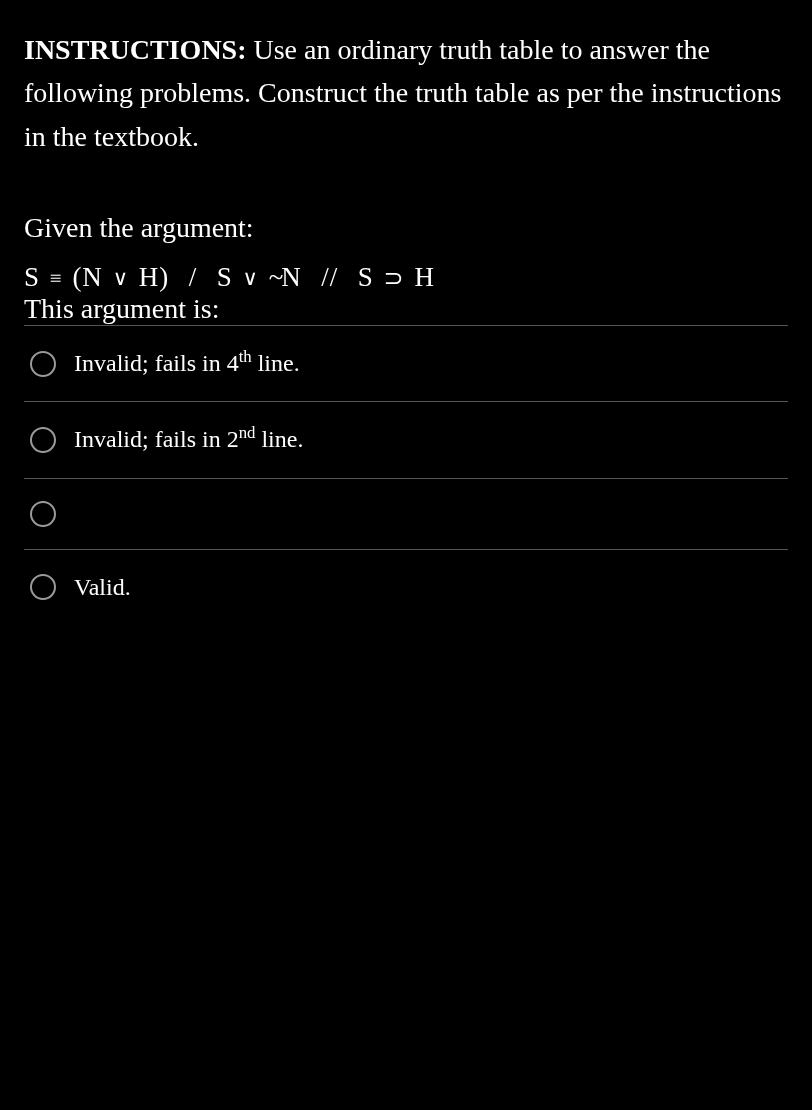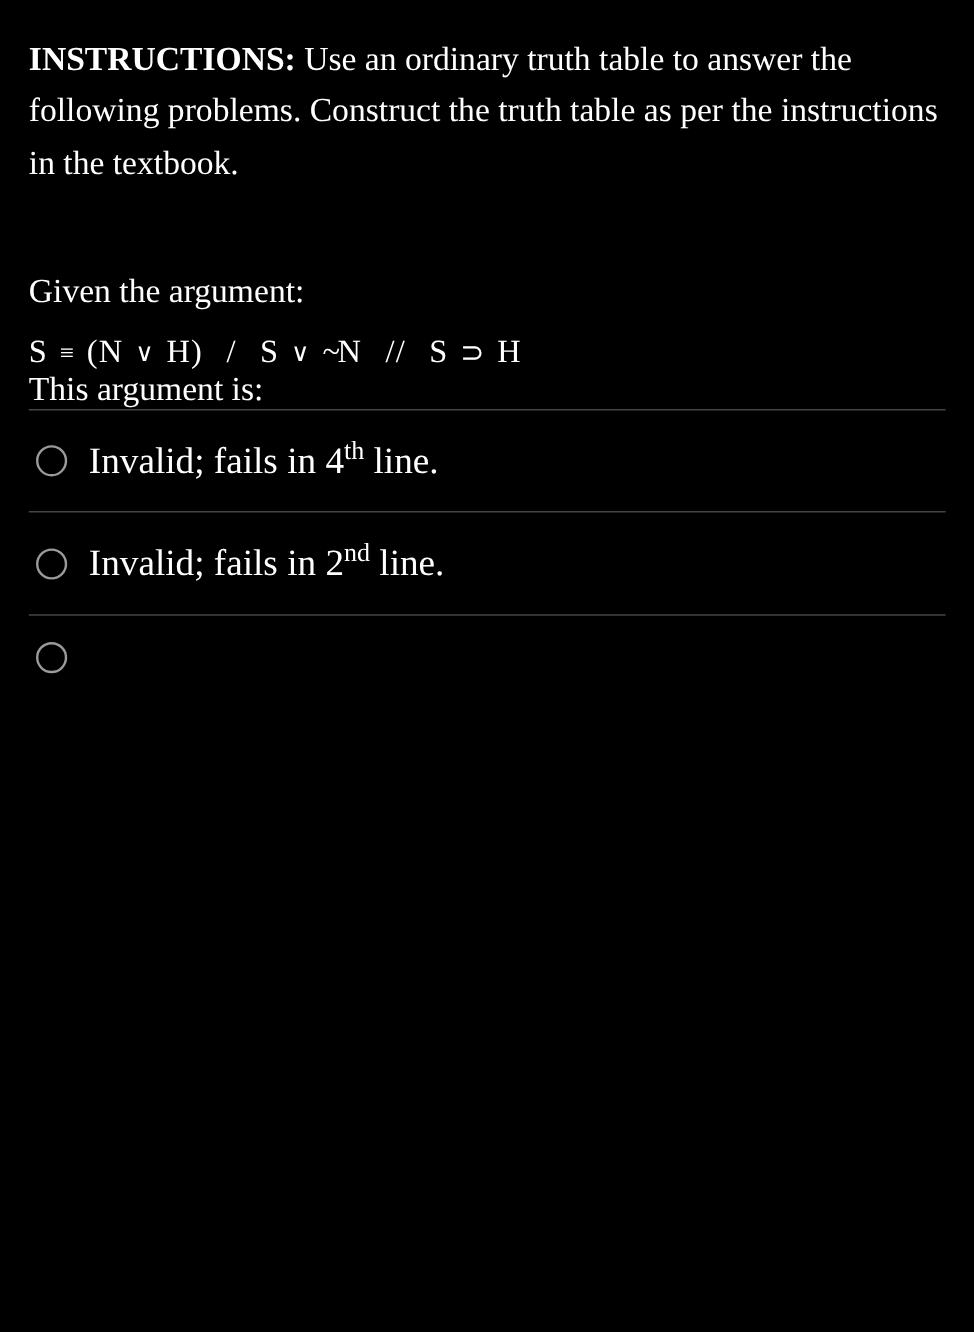--- a/index.html
+++ b/index.html
@@ -7,21 +7,21 @@
     background: #000;
     color: #fff;
     font-family: Georgia, 'Times New Roman', serif;
     width: 812px;
     height: 1110px;
     padding: 28px 24px;
   }
   .instructions {
     font-size: 28px;
     line-height: 1.55;
-    margin-bottom: 70px;
+    margin-bottom: 54px;
   }
   .instructions-label {
     font-weight: bold;
   }
   .given {
     font-size: 28px;
     margin-bottom: 18px;
   }
   .argument {
     font-size: 27px;
@@ -58,21 +58,21 @@
   .radio {
     width: 26px;
     height: 26px;
     border: 2px solid #9a9a9a;
     border-radius: 50%;
     flex-shrink: 0;
     background: transparent;
     cursor: pointer;
   }
   .option-label {
-    font-size: 31px;
+    font-size: 24px;
     line-height: 1.3;
   }
   sup {
     font-size: 0.7em;
     vertical-align: super;
     line-height: 0;
   }
 </style>
 </head>
 <body>
@@ -106,13 +106,17 @@
     <div class="radio"></div>
     <div class="option-label"><span>Invalid; fails in 4</span><sup>th</sup><span> line.</span></div>
   </div>
   <div class="option">
     <div class="radio"></div>
     <div class="option-label"><span>Invalid; fails in 2</span><sup>nd</sup><span> line.</span></div>
   </div>
   <div class="option">
     <div class="radio"></div>
   </div>
+  <div class="option">
+    <div class="radio"></div>
+    <div class="option-label"><span>Valid.</span><sup></sup><span></span></div>
+  </div>
 </div>
 
 </body></html>

